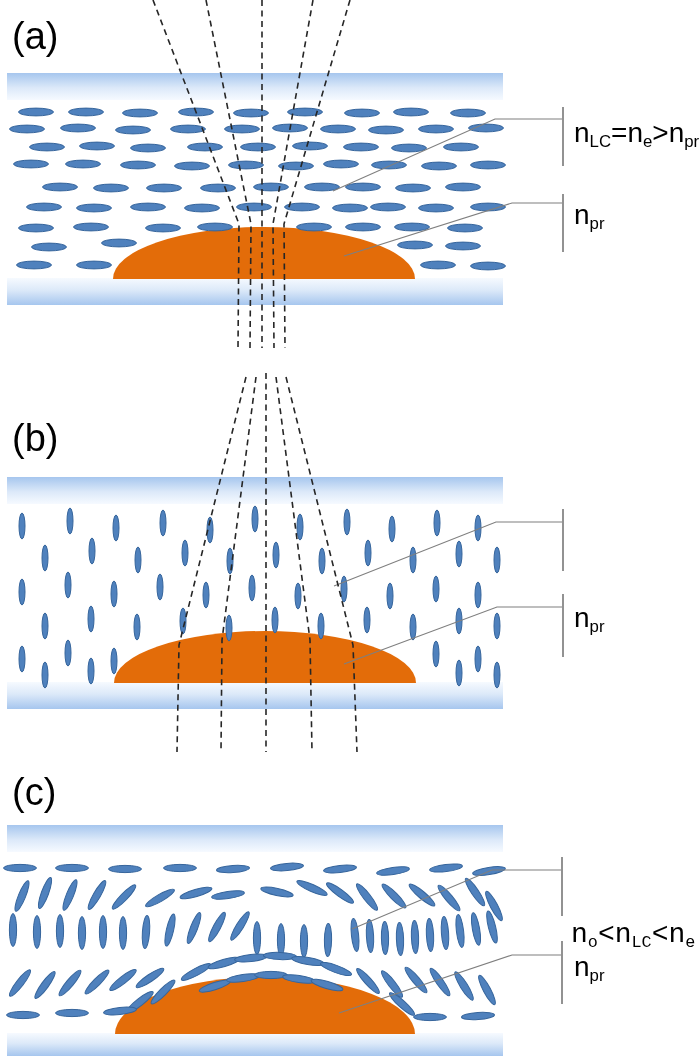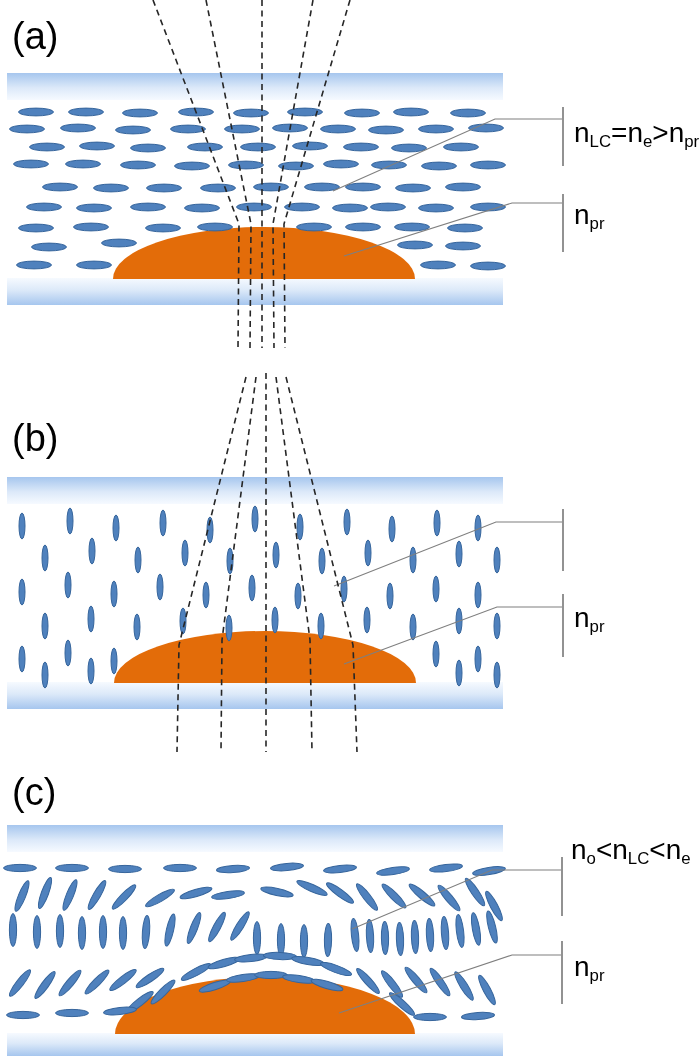--- a/index.html
+++ b/index.html
@@ -275,16 +275,16 @@
         <line x1="562" y1="941" x2="562" y2="1004" stroke="#7f7f7f" stroke-width="1.7"></line>
       </g>
     </svg>
   <div class="overlay" id="overlay">
       <div class="panel-tag" style="left: 12px; top: 16px;">(a)</div>
       <div class="panel-tag" style="left: 12px; top: 418px;">(b)</div>
       <div class="panel-tag" style="left: 12px; top: 772px;">(c)</div>
       <div class="ri-label" style="left: 574px; top: 115px; text-align: right;"><span>n</span><span class="sub">LC</span><span>=</span><span>n</span><span class="sub">e</span><span>&gt;</span><span>n</span><span class="sub">pr</span></div>
       <div class="ri-label" style="left: 574px; top: 197px;"><span>n</span><span class="sub">pr</span></div>
       <div class="ri-label" style="left: 574px; top: 600px;"><span>n</span><span class="sub">pr</span></div>
-      <div class="ri-label" style="left: 571px; top: 832px;"><span>n</span><span class="sub">o</span><span>&lt;</span><span>n</span><span class="sub">LC</span><span>&lt;</span><span>n</span><span class="sub">e</span></div>
+      <div class="ri-label" style="left: 571px; top: 917px; font-family: Liberation Mono, monospace;"><span>n</span><span class="sub">o</span><span>&lt;</span><span>n</span><span class="sub">LC</span><span>&lt;</span><span>n</span><span class="sub">e</span></div>
       <div class="ri-label" style="left: 574px; top: 949px;"><span>n</span><span class="sub">pr</span></div>
     </div>
 </div>
 
 </body></html>

